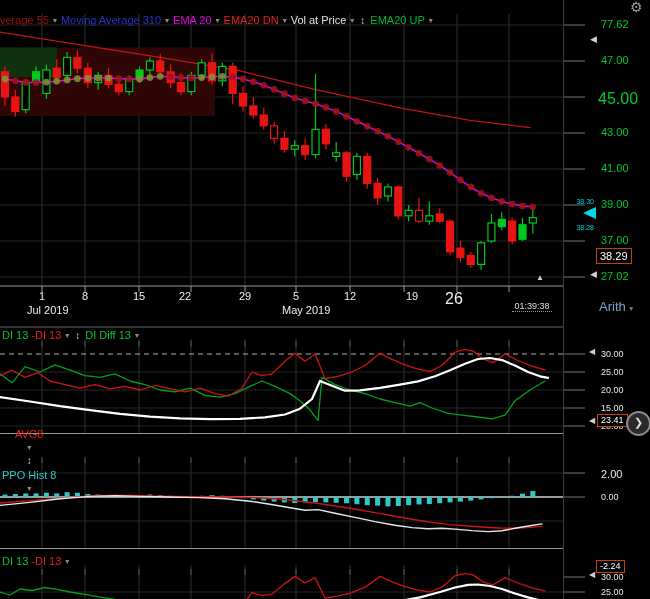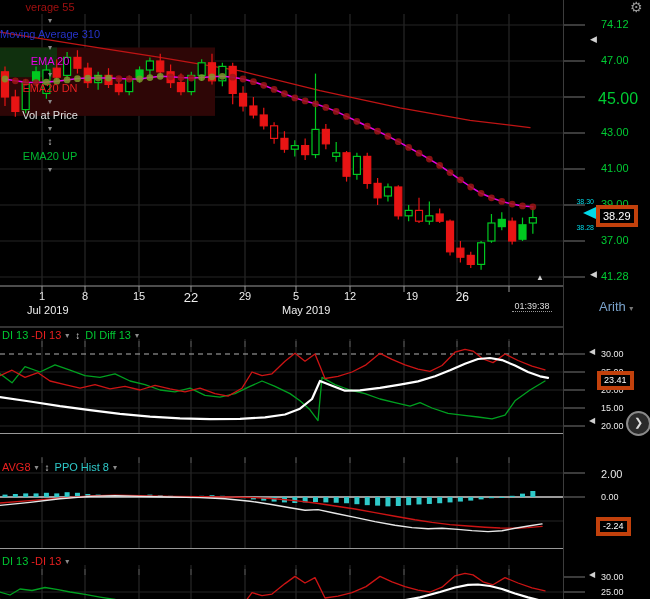--- a/index.html
+++ b/index.html
@@ -4,22 +4,22 @@
 <style>
   html,body{margin:0;padding:0;background:#000;}
   #stage{position:relative;width:650px;height:599px;background:#000;
          font-family:"Liberation Sans",sans-serif;overflow:hidden;}
   svg{position:absolute;left:0;top:0;}
   .legend{position:absolute;display:flex;align-items:center;gap:3px;
           font-size:11px;font-weight:500;white-space:nowrap;z-index:5;}
   .legend .dd{color:#8a8a8a;font-size:8px;margin:0 1px;}
   .legend .ud{color:#d8d8d8;font-size:10px;margin:0 2px;}
   .lbl{position:absolute;white-space:nowrap;z-index:4;}
-  .vbox{position:absolute;background:#000;border:4px solid #c2410c;color:#fff;
-        padding:0 3px;z-index:6;}
+  .vbox{position:absolute;background:#000;border:1px solid #c2410c;color:#fff;
+        padding:0 3px;z-index:6;margin-top:43px;}
   .marker{position:absolute;color:#d0d0d0;z-index:5;line-height:1;}
   #scroll-btn{position:absolute;left:626px;top:411px;width:21px;height:21px;
         border-radius:50%;background:#2a2a2a;border:2px solid #8a8a8a;
         color:#ddd;font-size:11px;text-align:center;line-height:19px;z-index:7;}
   #gear{position:absolute;left:630px;top:-1px;font-size:14px;color:#999;z-index:7;}
   #clock{position:absolute;left:512px;top:301px;width:40px;font-size:9px;color:#ddd;
         text-align:center;border-bottom:1px dotted #999;z-index:5;}
   #arith{position:absolute;left:599px;top:299px;font-size:13px;color:#7aa3cc;z-index:5;}
   #arith .dd{color:#777;font-size:8px;}
   .tinyquote{position:absolute;font-size:7px;color:#00d9e8;z-index:7;width:24px;text-align:right;}
@@ -388,21 +388,21 @@
         <line x1="564" y1="408" x2="585" y2="408" stroke="#777" stroke-width="1"></line>
         <line x1="564" y1="426" x2="585" y2="426" stroke="#777" stroke-width="1"></line>
         <line x1="564" y1="473" x2="585" y2="473" stroke="#777" stroke-width="1"></line>
         <line x1="564" y1="497" x2="585" y2="497" stroke="#777" stroke-width="1"></line>
         <line x1="564" y1="577" x2="585" y2="577" stroke="#777" stroke-width="1"></line>
         <line x1="564" y1="592" x2="585" y2="592" stroke="#777" stroke-width="1"></line>
       </g>
       <polygon points="583,213 596,207 596,219" fill="#00d9e8"></polygon>
     </svg>
 
-  <div class="legend" id="legend-main" style="left:0;top:1px;flex-direction:column;">
+  <div class="legend" id="legend-main" style="left:0;top:14px;">
       <span style="color: rgb(160, 16, 16);">verage 55</span>
       <span class="dd">▾</span>
       <span style="color: rgb(38, 51, 201);">Moving Average 310</span>
       <span class="dd">▾</span>
       <span style="color: rgb(232, 0, 232);">EMA 20</span>
       <span class="dd">▾</span>
       <span style="color: rgb(232, 32, 32);">EMA20 DN</span>
       <span class="dd">▾</span>
       <span style="color: rgb(224, 224, 224); text-align: right;">Vol at Price</span>
       <span class="dd">▾</span>
@@ -411,21 +411,21 @@
       <span class="dd">▾</span>
     </div>
   <div class="legend" id="legend-p2" style="left:2px;top:329px;">
       <span style="color: rgb(0, 200, 50);">DI 13</span>
       <span style="color: rgb(232, 32, 32);">-DI 13</span>
       <span class="dd">▾</span>
       <span class="ud">↕</span>
       <span style="color: rgb(0, 200, 50);">DI Diff 13</span>
       <span class="dd">▾</span>
     </div>
-  <div class="legend" id="legend-p3" style="left:2px;top:461px;">
+  <div class="legend" id="legend-p3" style="left:2px;top:428px;flex-direction:column;">
       <span style="color: rgb(232, 32, 32);">AVG8</span>
       <span class="dd">▾</span>
       <span class="ud">↕</span>
       <span style="color: rgb(47, 201, 201);">PPO Hist 8</span>
       <span class="dd">▾</span>
     </div>
   <div class="legend" id="legend-p4" style="left:2px;top:555px;">
       <span style="color: rgb(0, 200, 50);">DI 13</span>
       <span style="color: rgb(232, 32, 32);">-DI 13</span>
       <span class="dd">▾</span>
@@ -439,46 +439,46 @@
     <span>Arith</span>
     <span class="dd">▾</span>
   </div>
 
   <div class="tinyquote" style="left:570px;top:198px;">38.30</div>
   <div class="tinyquote" style="left:570px;top:224px;">38.28</div>
 
   <div class="vbox" style="left:596px;top:205px;font-size:11px;line-height:14px;">38.29</div>
   <div class="vbox" style="left:597px;top:371px;font-size:9px;line-height:11px;">23.41</div>
   <div class="vbox" style="left:596px;top:517px;font-size:9px;line-height:11px;">-2.24</div>
-<div class="lbl" style="left: 601px; top: 18px; color: rgb(0, 204, 51); font-size: 11px;">74.12</div>
+<div class="lbl" style="left: 601px; top: 18px; color: rgb(0, 204, 51); font-size: 11px;">77.62</div>
     <div class="lbl" style="left: 601px; top: 54px; color: rgb(0, 204, 51); font-size: 11px;">47.00</div>
     <div class="lbl" style="left: 598px; top: 90px; color: rgb(0, 204, 51); font-size: 16px;">45.00</div>
     <div class="lbl" style="left: 601px; top: 126px; color: rgb(0, 204, 51); font-size: 11px;">43.00</div>
     <div class="lbl" style="left: 601px; top: 162px; color: rgb(0, 204, 51); font-size: 11px;">41.00</div>
     <div class="lbl" style="left: 601px; top: 198px; color: rgb(0, 204, 51); font-size: 11px;">39.00</div>
     <div class="lbl" style="left: 601px; top: 234px; color: rgb(0, 204, 51); font-size: 11px;">37.00</div>
-    <div class="lbl" style="left: 601px; top: 270px; color: rgb(0, 204, 51); font-size: 11px;">41.28</div>
+    <div class="lbl" style="left: 601px; top: 270px; color: rgb(0, 204, 51); font-size: 11px;">27.02</div>
     <div class="lbl" style="left: 601px; top: 349px; color: rgb(232, 232, 232); font-size: 9px;">30.00</div>
     <div class="lbl" style="left: 601px; top: 367px; color: rgb(232, 232, 232); font-size: 9px;">25.00</div>
     <div class="lbl" style="left: 601px; top: 385px; color: rgb(232, 232, 232); font-size: 9px;">20.00</div>
     <div class="lbl" style="left: 601px; top: 403px; color: rgb(232, 232, 232); font-size: 9px;">15.00</div>
     <div class="lbl" style="left: 601px; top: 421px; color: rgb(232, 232, 232); font-size: 9px;">20.00</div>
     <div class="lbl" style="left: 601px; top: 468px; color: rgb(232, 232, 232); font-size: 11px;">2.00</div>
     <div class="lbl" style="left: 601px; top: 492px; color: rgb(232, 232, 232); font-size: 9px;">0.00</div>
     <div class="lbl" style="left: 601px; top: 572px; color: rgb(232, 232, 232); font-size: 9px;">30.00</div>
     <div class="lbl" style="left: 601px; top: 587px; color: rgb(232, 232, 232); font-size: 9px;">25.00</div>
     <div class="lbl" style="left: 30px; top: 290px; width: 24px; text-align: center; color: rgb(238, 238, 238); font-size: 11px;">1</div>
     <div class="lbl" style="left: 73px; top: 290px; width: 24px; text-align: center; color: rgb(238, 238, 238); font-size: 11px;">8</div>
     <div class="lbl" style="left: 127px; top: 290px; width: 24px; text-align: center; color: rgb(238, 238, 238); font-size: 11px;">15</div>
-    <div class="lbl" style="left: 179px; top: 290px; width: 24px; text-align: center; color: rgb(238, 238, 238); font-size: 13px;">22</div>
+    <div class="lbl" style="left: 179px; top: 290px; width: 24px; color: rgb(238, 238, 238); font-size: 11px;">22</div>
     <div class="lbl" style="left: 233px; top: 290px; width: 24px; text-align: center; color: rgb(238, 238, 238); font-size: 11px;">29</div>
     <div class="lbl" style="left: 284px; top: 290px; width: 24px; text-align: center; color: rgb(238, 238, 238); font-size: 11px;">5</div>
     <div class="lbl" style="left: 338px; top: 290px; width: 24px; text-align: center; color: rgb(238, 238, 238); font-size: 11px;">12</div>
     <div class="lbl" style="left: 392px; top: 290px; width: 24px; text-align: center; color: rgb(238, 238, 238); font-size: 11px; margin-left: 8px;">19</div>
-    <div class="lbl" style="left: 445px; top: 290px; width: 24px; text-align: right; color: rgb(238, 238, 238); font-size: 12px;">26</div>
+    <div class="lbl" style="left: 445px; top: 290px; width: 24px; text-align: left; color: rgb(238, 238, 238); font-size: 16px;">26</div>
     <div class="lbl" style="left: 27px; top: 304px; color: rgb(238, 238, 238); font-size: 11px;">Jul 2019</div>
     <div class="lbl" style="left: 282px; top: 304px; color: rgb(238, 238, 238); font-size: 11px;">May 2019</div>
     <div class="marker" style="left: 590px; top: 35px; font-size: 9px;">◀</div>
     <div class="marker" style="left: 590px; top: 270px; font-size: 9px;">◀</div>
     <div class="marker" style="left: 589px; top: 348px; font-size: 8px;">◀</div>
     <div class="marker" style="left: 589px; top: 417px; font-size: 8px;">◀</div>
     <div class="marker" style="left: 589px; top: 571px; font-size: 8px;">◀</div>
     <div class="marker" style="left: 536px; top: 274px; font-size: 8px;">▲</div>
   </div>
 

